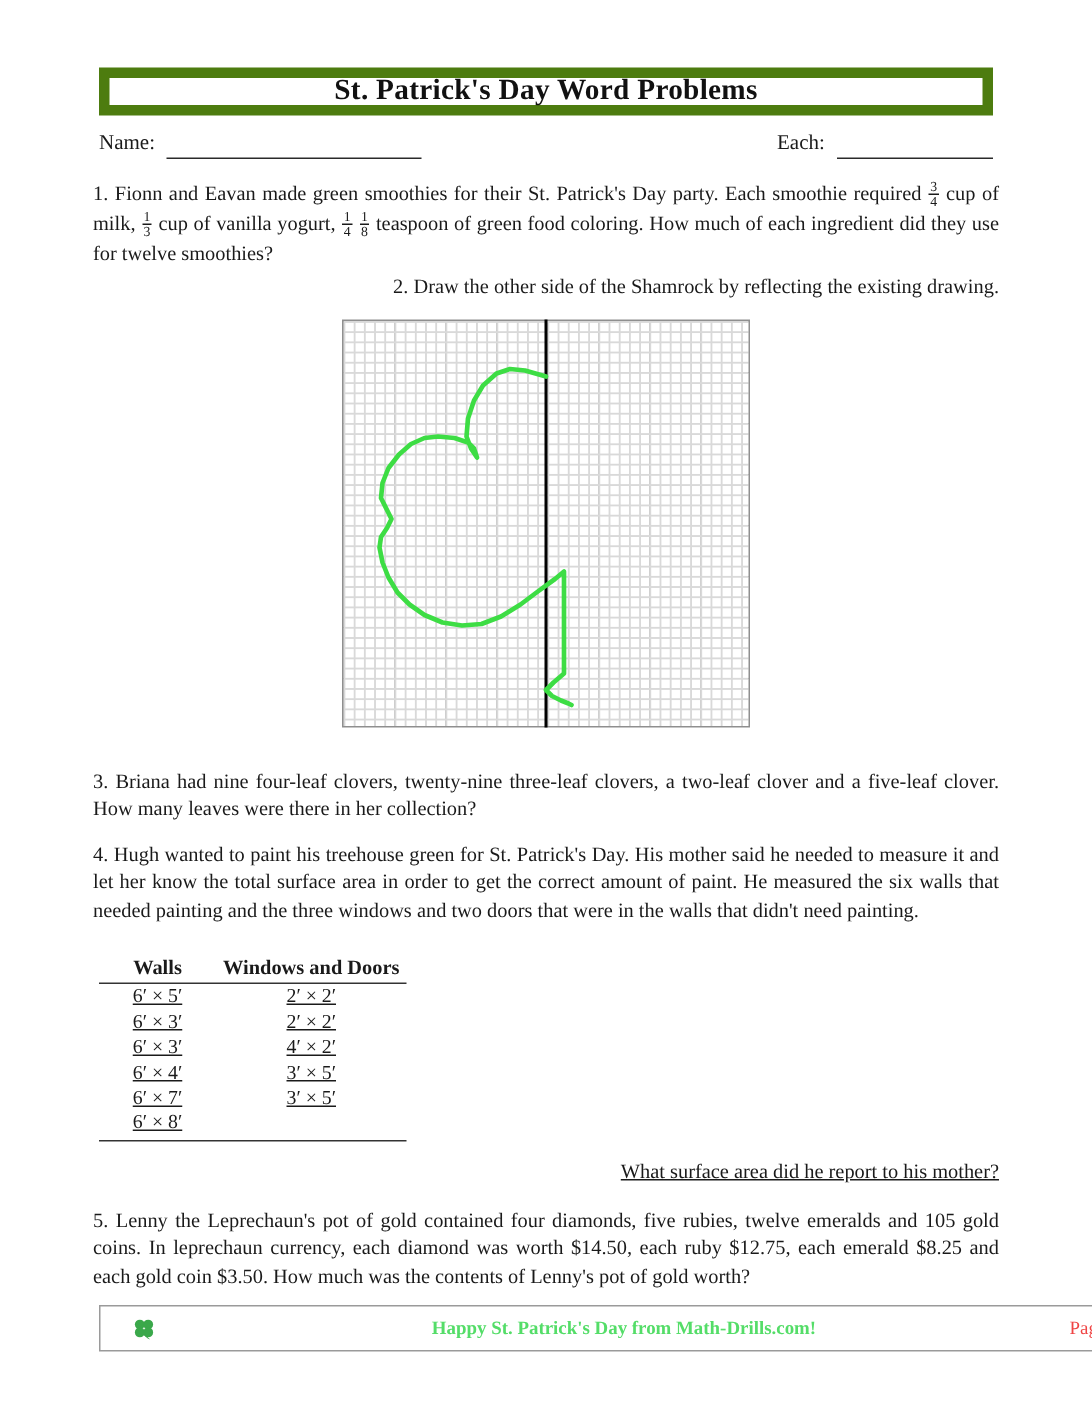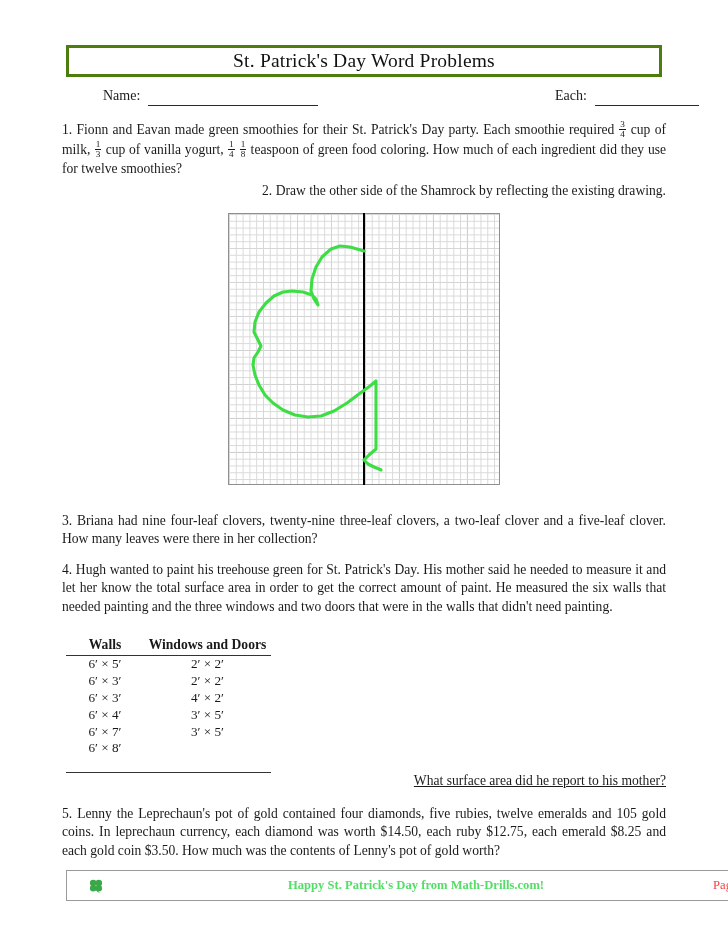--- a/index.html
+++ b/index.html
@@ -22,40 +22,40 @@
     height: 942px;
   }
 
   
   .title-box {
     position: absolute;
     left: 66px;
     top: 45px;
     width: 596px;
     height: 32px;
-    border: 3px solid #4d7c0f;
+    border: 7px solid #4d7c0f;
     box-sizing: border-box;
     display: flex;
     align-items: center;
     justify-content: center;
+    font-weight: bold;
   }
   .title-text {
     font-size: 19.5px;
     letter-spacing: .2px;
     color: #111111;
   }
 
   
   .namedate {
     position: absolute;
     left: 66px;
     top: 88px;
     width: 596px;
     height: 22px;
-    margin-left: 37px;
   }
   .nd-label {
     position: absolute;
     font-size: 14px;
     color: #1a1a1a;
   }
   .nd-rule {
     position: absolute;
     border-bottom: 1.2px solid #2a2a2a;
     height: 0;
@@ -149,26 +149,27 @@
     white-space: nowrap;
   }
   .wd-table thead tr {
     border-bottom: 1.1px solid #333333;
   }
   .wd-table td {
     text-align: center;
     padding: 0.4px 0;
     white-space: nowrap;
     font-size: 13.2px;
+    text-decoration: underline;
   }
   .wd-table .col-walls  { width: 78px; }
   .wd-table .col-wd     { width: 127px; }
   .wd-table tbody tr.last td {
     border-bottom: 1.1px solid #333333;
-    padding-bottom: 16px;
+    padding-bottom: 4px;
   }
 
   
   .footer-box {
     position: absolute;
     left: 66px;
     top: 870px;
     width: 700px;
     height: 31px;
     border: 1px solid #9a9a9a;

